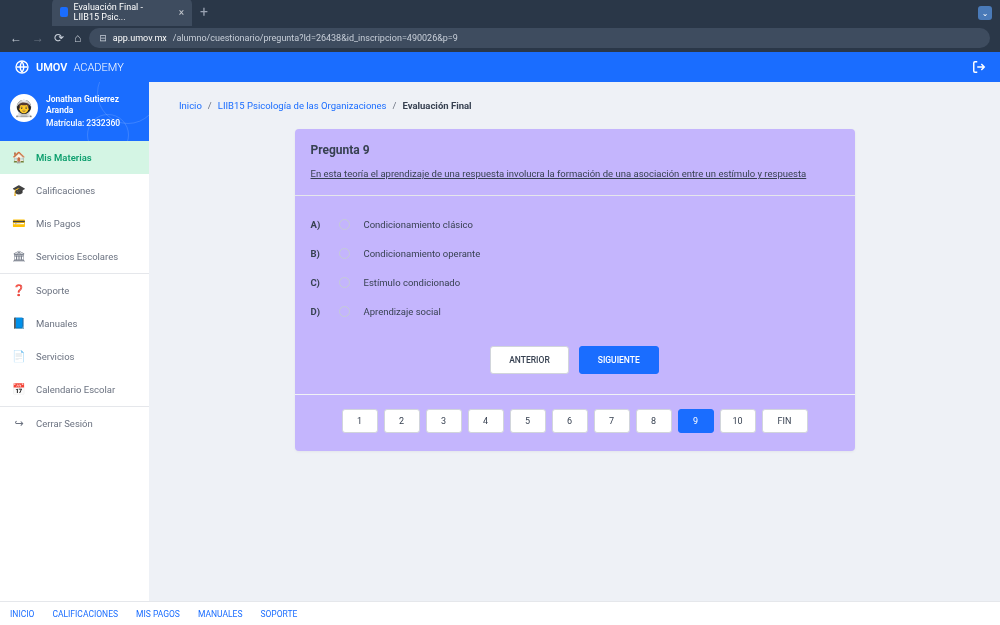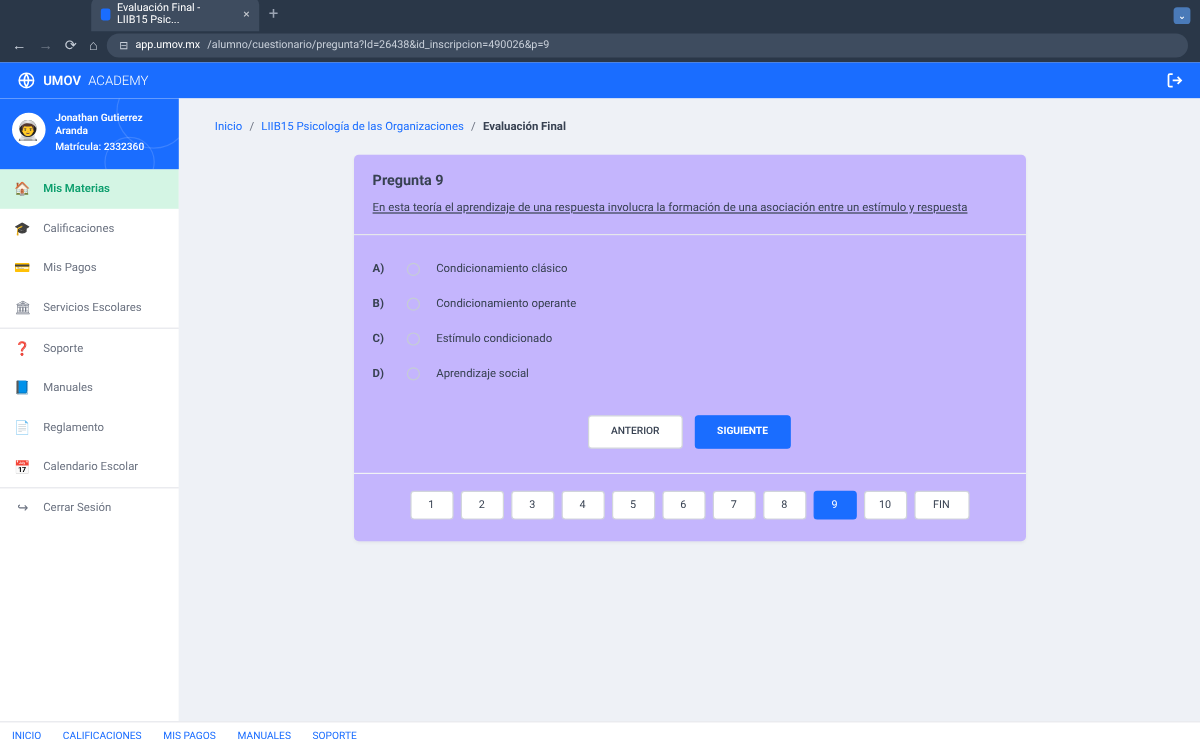--- a/index.html
+++ b/index.html
@@ -1,20 +1,20 @@
 <!DOCTYPE html>
 <html><head>
   <meta charset="utf-8">
   <style>
     * { margin: 0; padding: 0; box-sizing: border-box; font-family: -apple-system, BlinkMacSystemFont, "Segoe UI", Roboto, sans-serif; }
     body { background: #f0f2f5; width: 1000px; height: 625px; overflow: hidden; position: relative; }
 
     
     .browser-chrome { background: #2a3748; height: 52px; display: flex; flex-direction: column; }
-    .tab-strip { display: flex; align-items: center; height: 24px; padding-left: 76px; }
+    .tab-strip { display: flex; align-items: center; height: 24px; padding-left: 52px; }
     .tab { background: #3e4c5f; color: #fff; font-size: 9px; padding: 4px 8px; border-radius: 6px 6px 0 0; display: flex; align-items: center; gap: 6px; max-width: 140px; }
     .tab-favicon { width: 10px; height: 10px; background: #1a6dff; border-radius: 2px; }
     .tab-close { margin-left: 6px; font-size: 10px; opacity: 0.7; }
     .new-tab { color: #9aa3b2; font-size: 14px; margin-left: 8px; }
     .addr-bar { display: flex; align-items: center; height: 28px; padding: 0 10px; gap: 8px; }
     .nav-icons { display: flex; gap: 10px; align-items: center; }
     .nav-icon { color: #c8cfd9; font-size: 12px; }
     .url-box { flex: 1; background: #3e4c5f; border-radius: 14px; height: 20px; display: flex; align-items: center; padding: 0 10px; gap: 6px; }
     .url-text { color: #c8cfd9; font-size: 9px; }
     .url-prefix { color: #fff; font-size: 9px; }
@@ -58,21 +58,21 @@
     .q-title { font-size: 12px; font-weight: 700; color: #374151; }
     .q-body { padding: 0 16px 14px; }
     .q-text { font-size: 9.5px; color: #374151; line-height: 1.5; text-decoration: underline; }
     .q-divider { border-top: 1px solid #e5e7eb; }
     .options { padding: 14px 16px; }
     .option { display: flex; align-items: center; gap: 14px; padding: 9px 0; font-size: 9.5px; color: #374151; }
     .opt-letter { font-weight: 700; width: 14px; }
     .radio { width: 11px; height: 11px; border: 1.5px solid #c5ccd6; border-radius: 50%; }
     .actions { display: flex; justify-content: center; gap: 10px; padding: 6px 16px 20px; }
     .btn { font-size: 8.5px; padding: 8px 18px; border-radius: 3px; border: 1px solid #d1d5db; background: #fff; color: #374151; cursor: pointer; font-weight:500;}
-    .btn.primary { background: #1a6dff; color: #fff; border-color: #1a6dff; font-weight: bold; }
+    .btn.primary { background: #1a6dff; color: #fff; border-color: #1a6dff; }
     .pager { padding: 14px 16px 18px; display: flex; gap: 6px; justify-content: center; border-top:1px solid #f0f2f5;}
     .page { width: 36px; height: 24px; border: 1px solid #d1d5db; border-radius: 3px; display: flex; align-items: center; justify-content: center; font-size: 9px; color: #374151; cursor: pointer; background:#fff;}
     .page.active { background: #1a6dff; color: #fff; border-color: #1a6dff; }
     .page.fin { width: 46px; text-align: right; }
 
     
     .footer { position: absolute; bottom: 0; left: 0; right: 0; height: 24px; background: #fff; border-top: 1px solid #e5e7eb; display: flex; align-items: center; gap: 18px; padding: 0 10px; }
     .footer a { color: #1a6dff; font-size: 8.5px; text-decoration: none; }
 
     svg { display: block; }
@@ -151,21 +151,21 @@
       <li class="menu-item">
         <span class="micon">❓</span>
         <span>Soporte</span>
       </li>
       <li class="menu-item">
         <span class="micon">📘</span>
         <span>Manuales</span>
       </li>
       <li class="menu-item">
         <span class="micon">📄</span>
-        <span>Reglamento</span>
+        <span>Servicios</span>
       </li>
       <li class="menu-item">
         <span class="micon">📅</span>
         <span>Calendario Escolar</span>
       </li>
       <li class="menu-divider"></li>
       <li class="menu-item">
         <span class="micon">↪</span>
         <span>Cerrar Sesión</span>
       </li>

